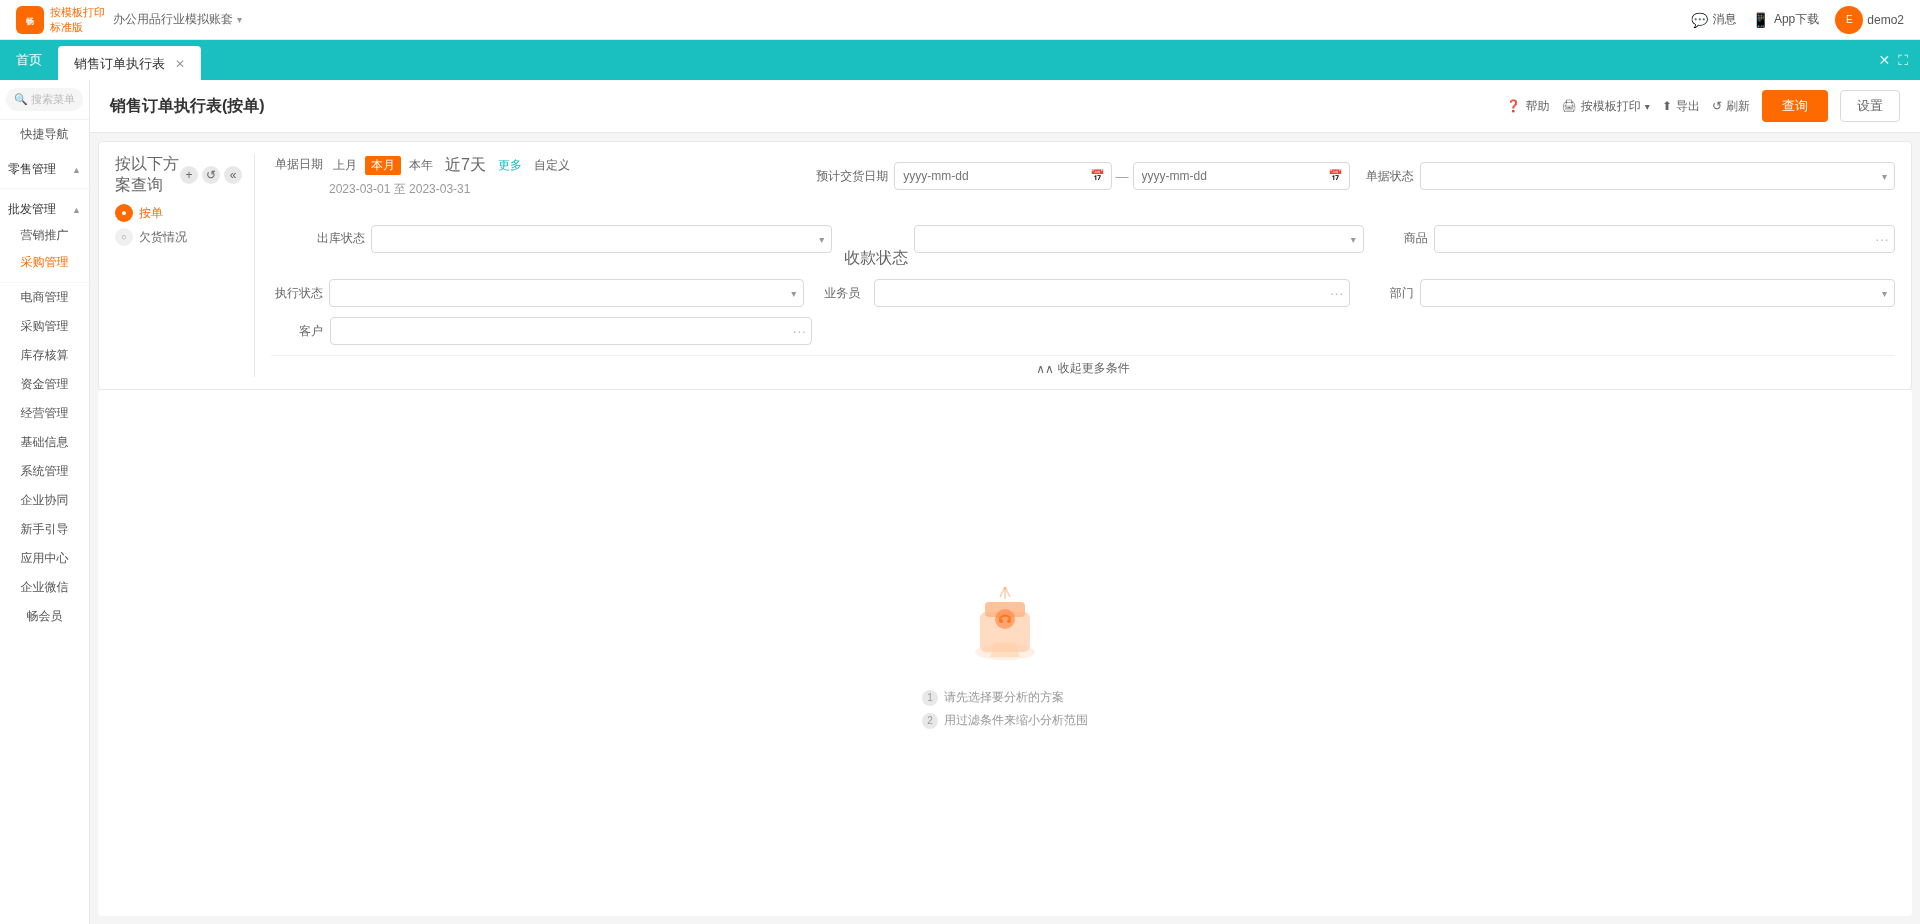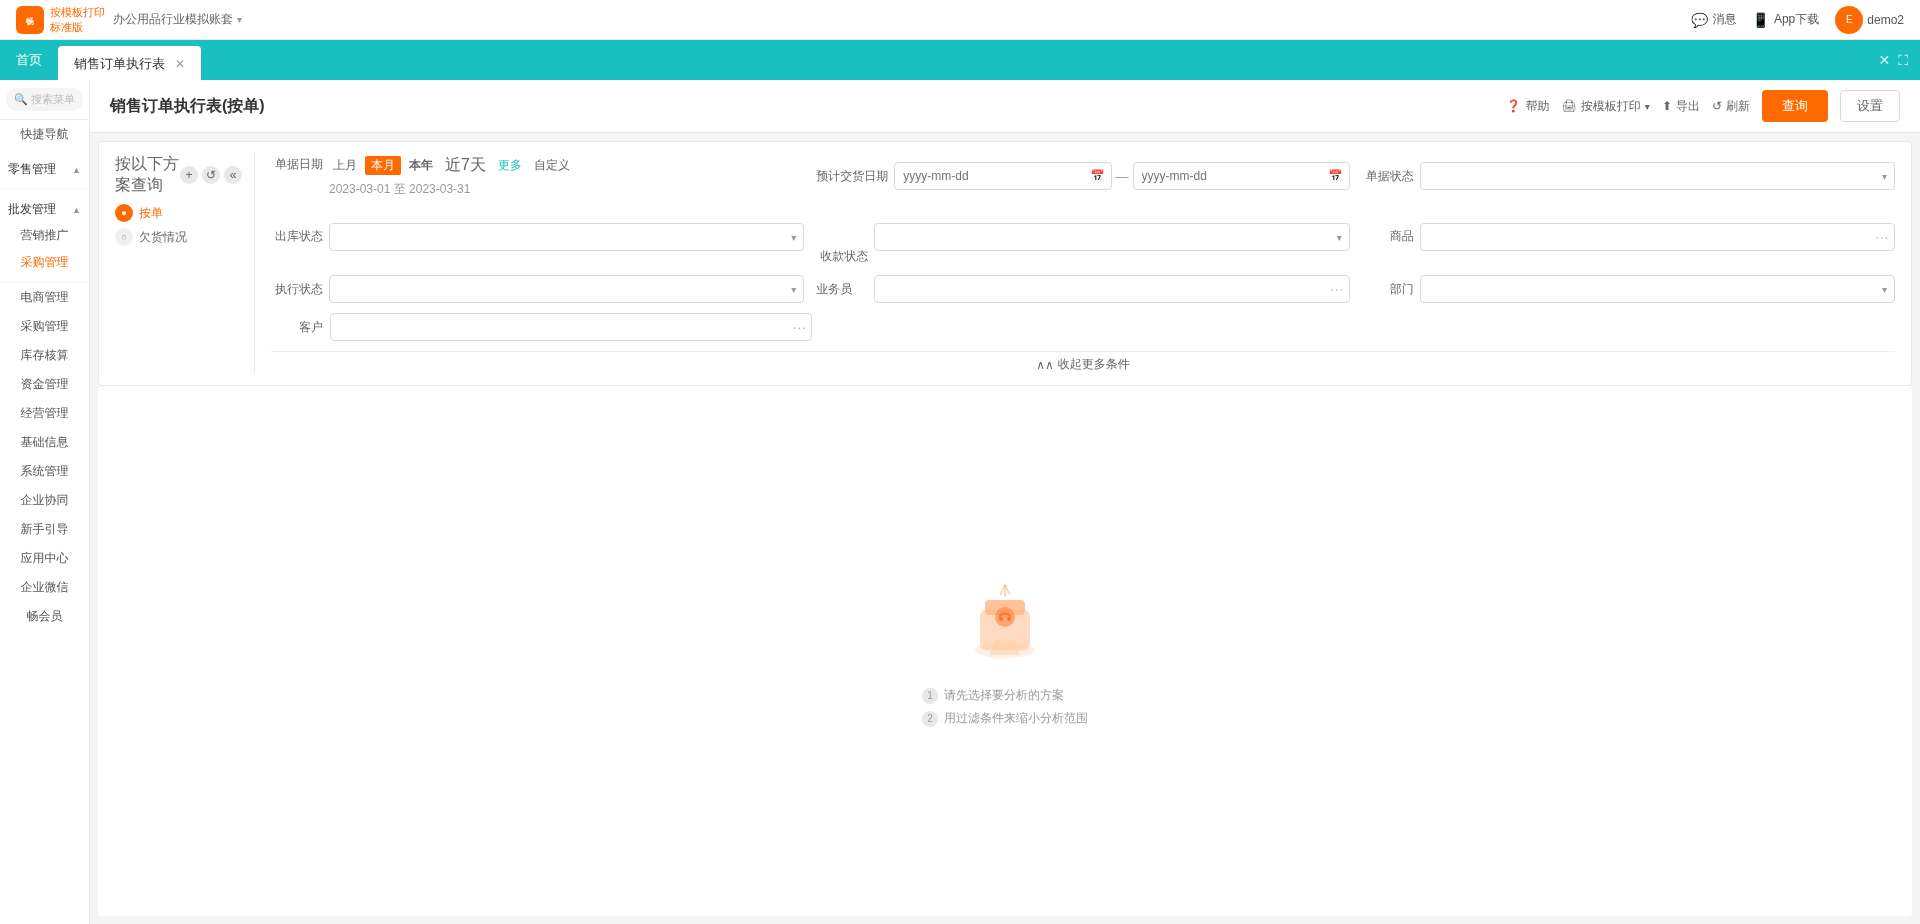--- a/index.html
+++ b/index.html
@@ -502,21 +502,21 @@
       <div class="form-col">
 
         <div class="filter-row">
 
           <div style="display:flex;align-items:flex-start;gap:6px;flex:1;">
             <span class="field-label" style="font-size:12px;color:#666;white-space:nowrap;min-width:52px;text-align:right;padding-top:2px;">单据日期</span>
             <div style="flex:1;">
               <div style="display:flex;align-items:center;gap:4px;margin-bottom:4px;">
                 <span style="font-size:12px;color:#666;cursor:pointer;padding:1px 4px;">上月</span>
                 <span style="font-size:12px;color:#fff;cursor:pointer;padding:1px 6px;background:#ff6a00;border-radius:2px;">本月</span>
-                <span style="font-size:12px;color:#666;cursor:pointer;padding:1px 4px;font-weight:bold;">本年</span>
+                <span style="font-size:12px;color:#666;cursor:pointer;padding:1px 4px;">本年</span>
                 <span style="font-size:16px;color:#666;cursor:pointer;padding:1px 4px;">近7天</span>
                 <span style="font-size:12px;color:#1abfbf;cursor:pointer;padding:1px 4px;">更多</span>
                 <span style="font-size:12px;color:#666;cursor:pointer;padding:1px 4px;">自定义</span>
               </div>
               <div style="font-size:12px;color:#999;">2023-03-01 至 2023-03-31</div>
             </div>
           </div>
 
           <div style="display:flex;align-items:center;gap:6px;flex:1;">
             <span class="field-label" style="font-size:12px;color:#666;white-space:nowrap;min-width:68px;text-align:right;">预计交货日期</span>
@@ -538,31 +538,31 @@
             <div style="flex:1;position:relative;">
               <select class="filter-select" style="width:100%;height:28px;border:1px solid #d9d9d9;border-radius:4px;padding:0 28px 0 8px;font-size:12px;appearance:none;background:#fff;outline:none;">
                 <option value=""></option>
               </select>
               <span style="position:absolute;right:8px;top:50%;transform:translateY(-50%);font-size:10px;color:#999;pointer-events:none;">▾</span>
             </div>
           </div>
         </div>
 
         <div class="filter-row">
-          <div style="display:flex;align-items:center;gap:6px;flex:1;">
+          <div style="display:flex;align-items:center;gap:6px;flex:1;margin-left:42px;">
             <span class="field-label" style="font-size:12px;color:#666;white-space:nowrap;min-width:52px;text-align:right;">出库状态</span>
             <div style="flex:1;position:relative;">
               <select class="filter-select" style="width:100%;height:28px;border:1px solid #d9d9d9;border-radius:4px;padding:0 28px 0 8px;font-size:12px;appearance:none;background:#fff;outline:none;">
                 <option value=""></option>
               </select>
               <span style="position:absolute;right:8px;top:50%;transform:translateY(-50%);font-size:10px;color:#999;pointer-events:none;">▾</span>
             </div>
           </div>
           <div style="display:flex;align-items:center;gap:6px;flex:1;">
-            <span class="field-label" style="font-size:12px;color:#666;white-space:nowrap;min-width:52px;text-align:right;margin-top:40px;">收款状态</span>
+            <span class="field-label" style="font-size:16px;color:#666;white-space:nowrap;min-width:52px;text-align:right;margin-top:40px;">收款状态</span>
             <div style="flex:1;position:relative;">
               <select class="filter-select" style="width:100%;height:28px;border:1px solid #d9d9d9;border-radius:4px;padding:0 28px 0 8px;font-size:12px;appearance:none;background:#fff;outline:none;">
                 <option value=""></option>
               </select>
               <span style="position:absolute;right:8px;top:50%;transform:translateY(-50%);font-size:10px;color:#999;pointer-events:none;">▾</span>
             </div>
           </div>
           <div style="display:flex;align-items:center;gap:6px;flex:1;">
             <span class="field-label" style="font-size:12px;color:#666;white-space:nowrap;min-width:52px;text-align:right;">商品</span>
             <div style="flex:1;position:relative;">
@@ -576,21 +576,21 @@
           <div style="display:flex;align-items:center;gap:6px;flex:1;">
             <span class="field-label" style="font-size:12px;color:#666;white-space:nowrap;min-width:52px;text-align:right;">执行状态</span>
             <div style="flex:1;position:relative;">
               <select class="filter-select" style="width:100%;height:28px;border:1px solid #d9d9d9;border-radius:4px;padding:0 28px 0 8px;font-size:12px;appearance:none;background:#fff;outline:none;">
                 <option value=""></option>
               </select>
               <span style="position:absolute;right:8px;top:50%;transform:translateY(-50%);font-size:10px;color:#999;pointer-events:none;">▾</span>
             </div>
           </div>
           <div style="display:flex;align-items:center;gap:6px;flex:1;">
-            <span class="field-label" style="font-size:12px;color:#666;white-space:nowrap;min-width:52px;text-align:left;">业务员</span>
+            <span class="field-label" style="font-size:12px;color:#666;white-space:nowrap;min-width:52px;text-align:center;">业务员</span>
             <div style="flex:1;position:relative;">
               <input type="text" class="filter-input" style="width: 100%; height: 28px; border: 1px solid rgb(217, 217, 217); border-radius: 4px; padding: 0px 8px; font-size: 12px;">
               <span style="position:absolute;right:6px;top:50%;transform:translateY(-50%);color:#bbb;font-size:14px;cursor:pointer;">···</span>
             </div>
           </div>
           <div style="display:flex;align-items:center;gap:6px;flex:1;">
             <span class="field-label" style="font-size:12px;color:#666;white-space:nowrap;min-width:52px;text-align:right;">部门</span>
             <div style="flex:1;position:relative;">
               <select class="filter-select" style="width:100%;height:28px;border:1px solid #d9d9d9;border-radius:4px;padding:0 28px 0 8px;font-size:12px;appearance:none;background:#fff;outline:none;">
                 <option value=""></option>

